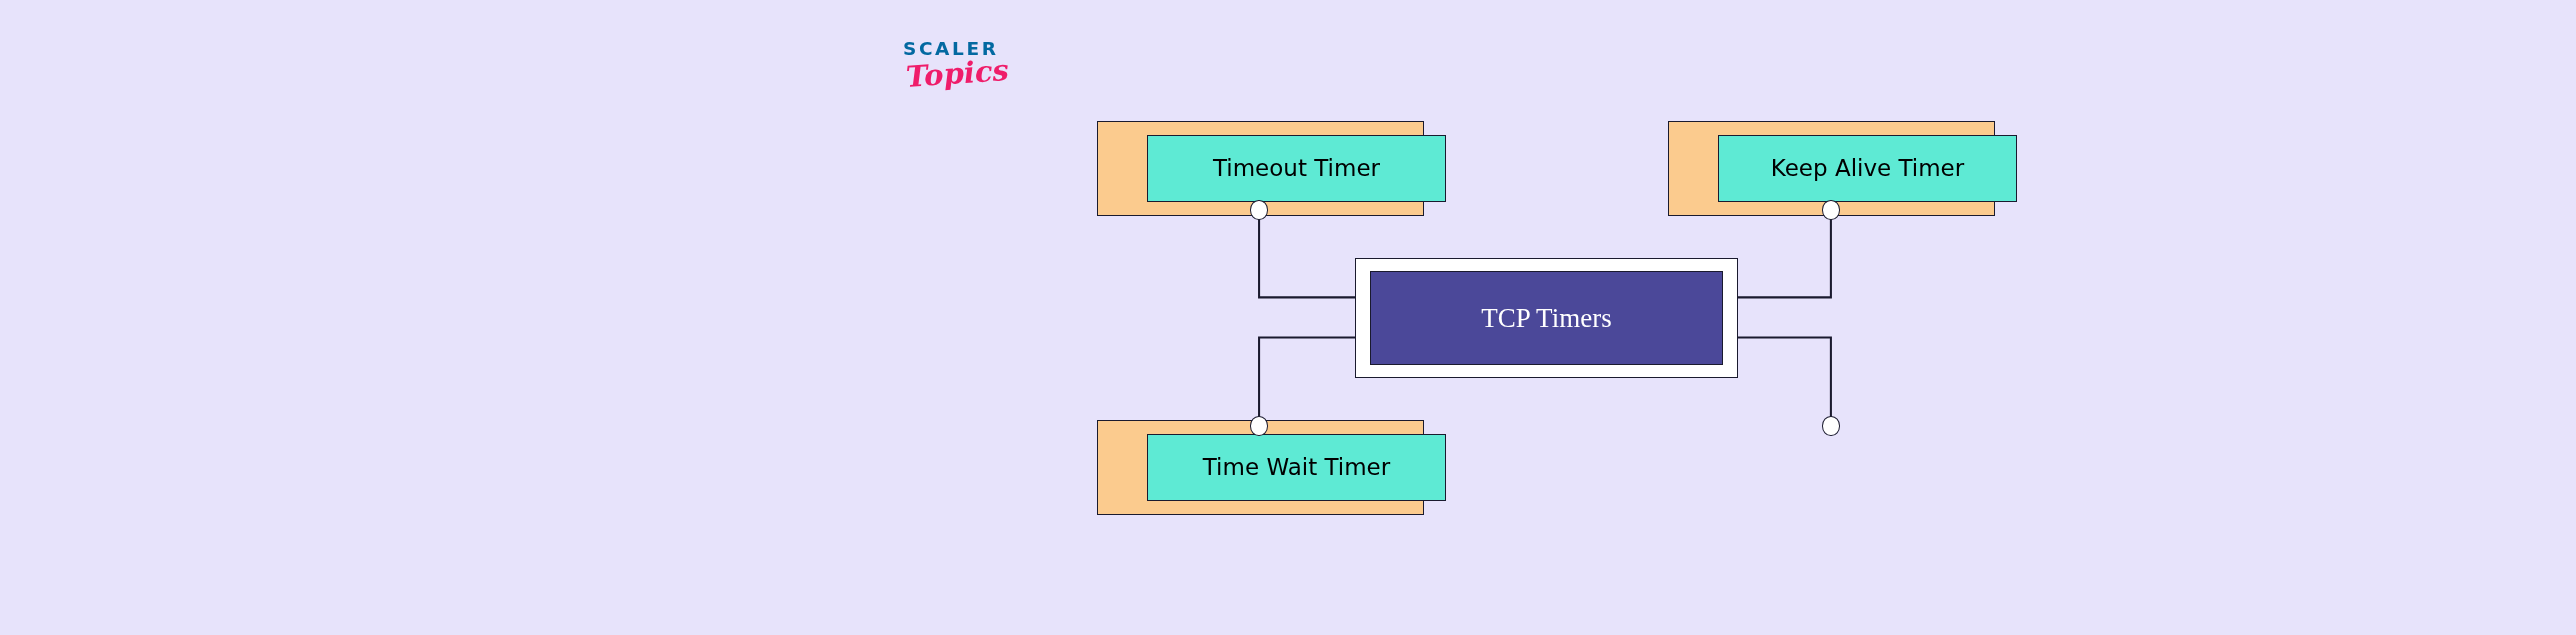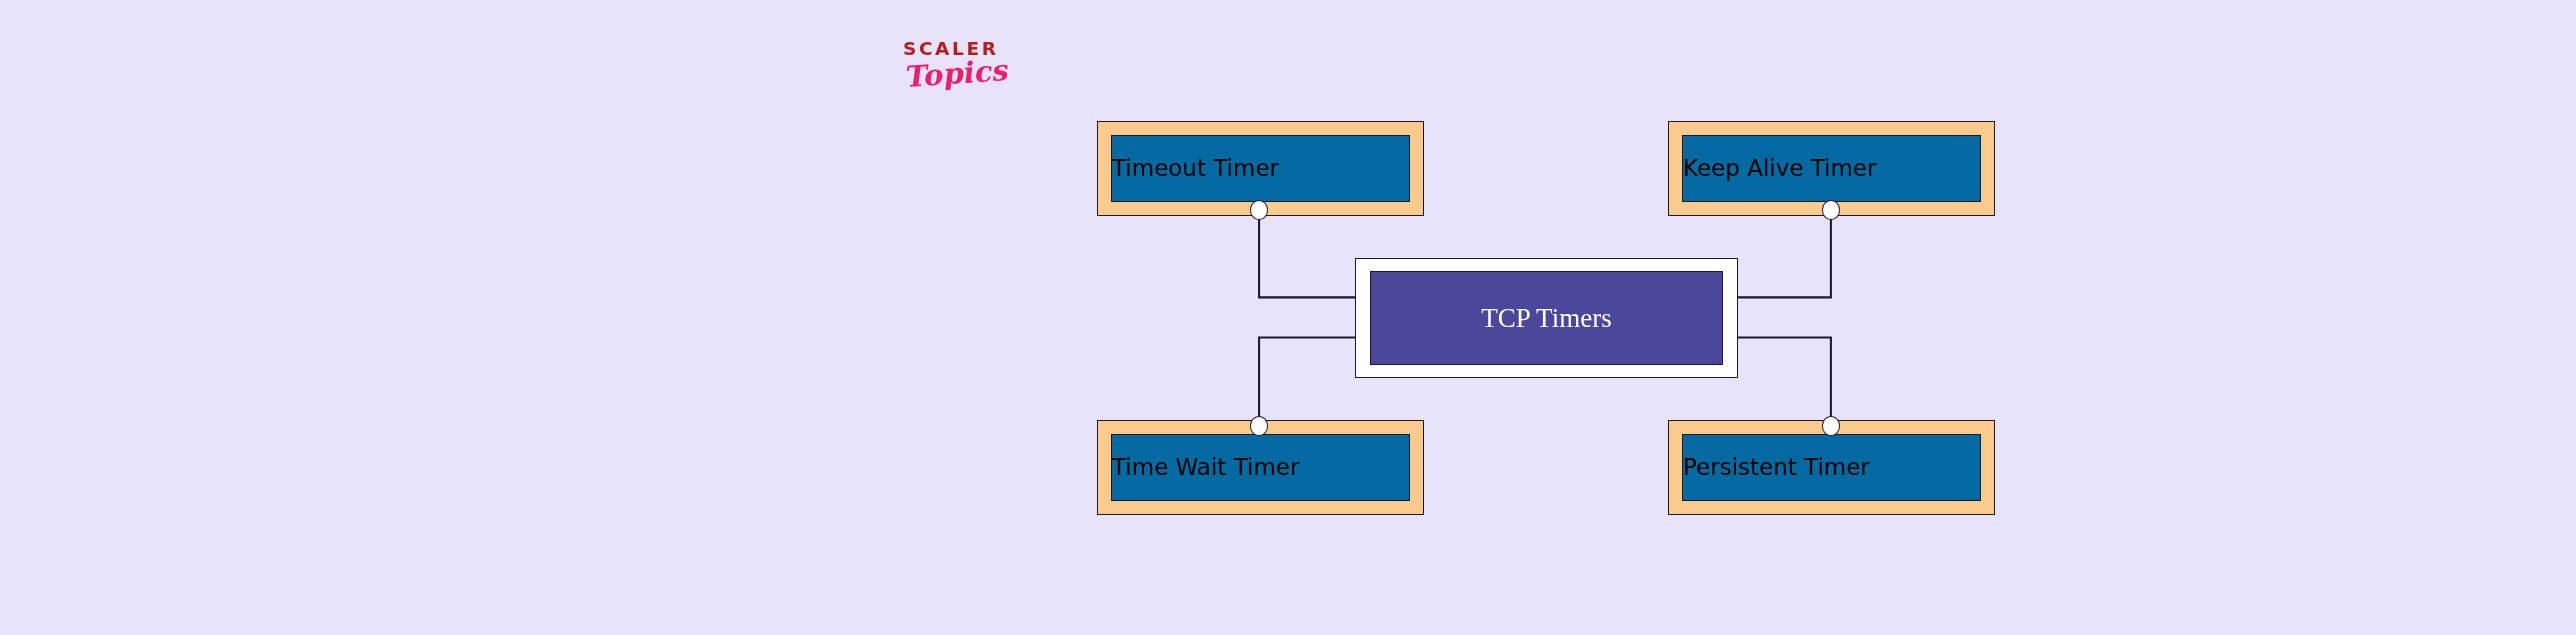--- a/index.html
+++ b/index.html
@@ -29,21 +29,21 @@
     width: 124px;
     height: 93px;
     user-select: none;
   }
   #logo-scaler {
     display: block;
     font-family: "DejaVu Sans", sans-serif;
     font-weight: bold;
     font-size: 18.5px;
     letter-spacing: 2.6px;
-    color: #b91c1c;
+    color: #0369a1;
     line-height: 1;
     white-space: nowrap;
   }
   #logo-topics {
     display: block;
     margin-top: 4.1px;
     margin-left: 3.1px;
     font-family: "DejaVu Serif", serif;
     font-style: italic;
     font-weight: bold;
@@ -69,24 +69,26 @@
     position: absolute;
     box-sizing: border-box;
     background: #fbcb8e;
     border: 1.5px solid #1a1a2e;
     padding: 13px;
   }
   .node-box-inner {
     box-sizing: border-box;
     width: 100%;
     height: 100%;
-    background: #0369a1;
+    background: #5eead4;
     border: 1.5px solid #1a1a2e;
     display: flex;
     align-items: center;
+    justify-content: center;
+    margin-left: 36px;
   }
   .node-label {
     font-family: "DejaVu Sans", sans-serif;
     font-size: 23px;
     color: #000000;
     line-height: 1;
     white-space: nowrap;
   }
 
   #node-timeout      { left: 1097px; top: 121px; width: 327px; height: 95px; }
@@ -171,25 +173,20 @@
       <span class="node-label">Keep Alive Timer</span>
     </div>
   </div>
 
   <div class="node-box" id="node-timewait">
     <div class="node-box-inner">
       <span class="node-label">Time Wait Timer</span>
     </div>
   </div>
 
-  <div class="node-box" id="node-persistent">
-    <div class="node-box-inner">
-      <span class="node-label">Persistent Timer</span>
-    </div>
-  </div>
 
   <div id="node-center">
     <div id="node-center-inner">
       <span id="node-center-label">TCP Timers</span>
     </div>
   </div>
 
   <div class="connector-knob" id="knob-timeout"></div>
   <div class="connector-knob" id="knob-keepalive"></div>
   <div class="connector-knob" id="knob-timewait"></div>

